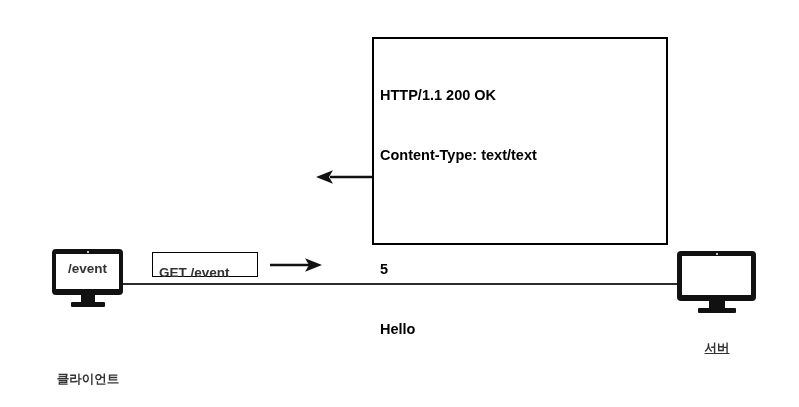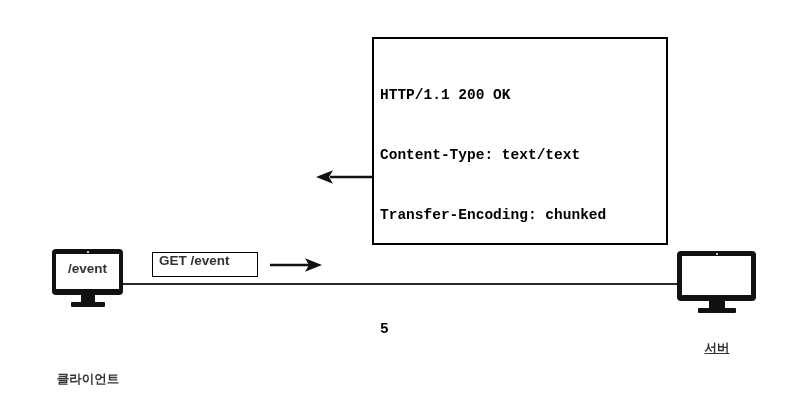--- a/index.html
+++ b/index.html
@@ -19,21 +19,20 @@
   
   #response-box {
     position: absolute;
     left: 372px;
     top: 37px;
     width: 296px;
     height: 208px;
     border: 2px solid #000000;
     box-sizing: border-box;
     background: #ffffff;
-    font-family: Liberation Mono, monospace;
   }
   #response-text {
     position: absolute;
     left: 6px;
     top: 6px;
     right: 4px;
     font-size: 14.5px;
     font-weight: bold;
     line-height: 20px;
     letter-spacing: 0px;
@@ -193,21 +192,21 @@
     top: 252px;
     width: 106px;
     height: 25px;
     border: 1.5px solid #000000;
     box-sizing: border-box;
     background: #ffffff;
   }
   #get-label {
     position: absolute;
     left: 6px;
-    top: 0;
+    top: 12px;
     font-size: 13.5px;
     font-weight: bold;
     color: #333333;
     white-space: nowrap;
   }
 
   
   #request-arrow {
     position: absolute;
     left: 270px;
@@ -216,23 +215,23 @@
     height: 16px;
   }
 </style>
 </head>
 <body>
 
 <div id="response-box">
   <div id="response-text">
     <span class="resp-line">HTTP/1.1 200 OK</span>
     <span class="resp-line">Content-Type: text/text</span>
-    <span class="resp-line">Transfer-Encoding: chunked</span>
     <span class="resp-line blank"></span>
     <span class="resp-line">5</span>
+    <span class="resp-line">Hello</span>
     
     
     
     
   </div>
 </div>
 
 <div id="response-arrow">
   <svg width="56" height="16" viewBox="0 0 56 16" xmlns="http://www.w3.org/2000/svg">
     <line x1="14" y1="8" x2="56" y2="8" stroke="#111111" stroke-width="2.4"></line>

